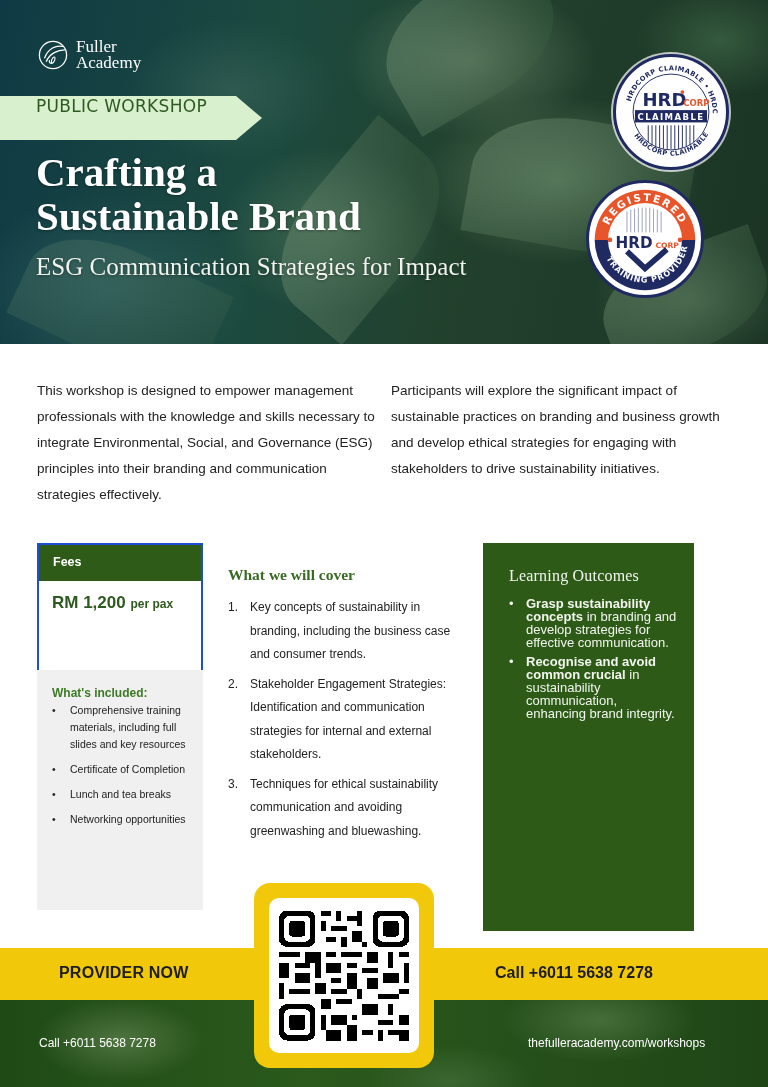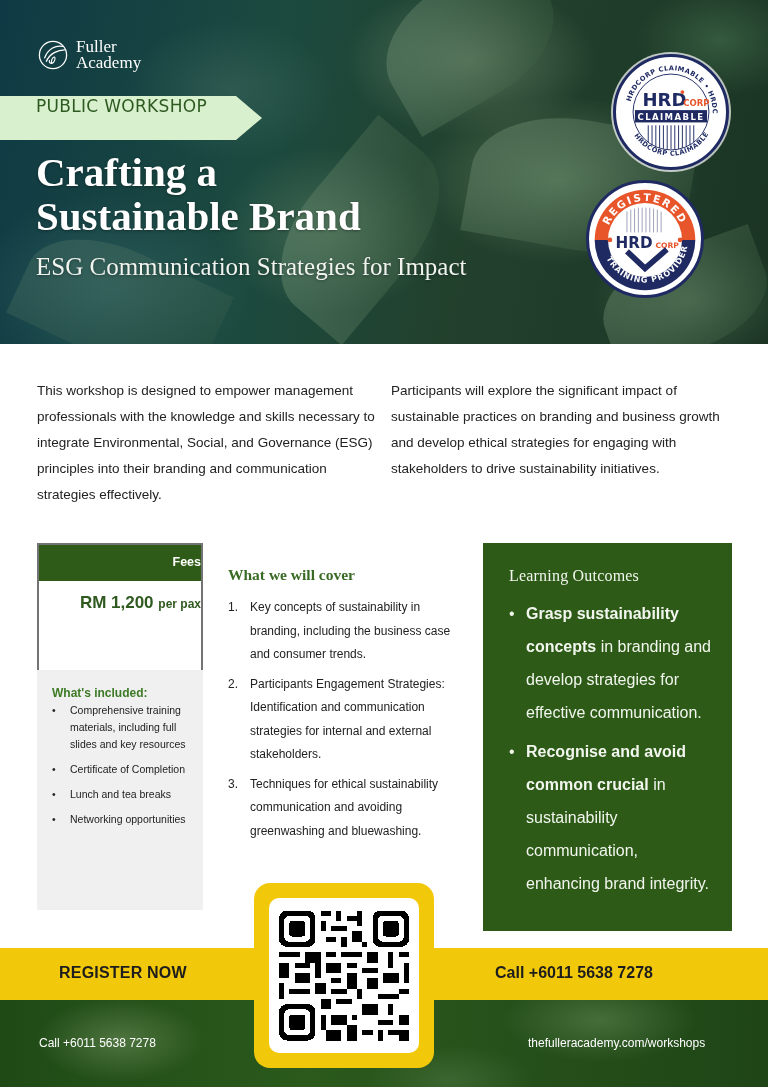--- a/index.html
+++ b/index.html
@@ -41,44 +41,44 @@
   .badge { position: absolute; border-radius: 50%; }
   .badge-claimable { left: 613px; top: 54px; width: 116px; height: 116px; background: #ffffff; border: 3px solid #1f2a63; box-shadow: 0 0 0 2px rgba(255,255,255,0.7); }
   .badge-registered { left: 586px; top: 180px; width: 118px; height: 118px; background: #ffffff; border: 3px solid #1f2a63; }
 
   
   .intro { position: absolute; top: 378px; font-size: 13.5px; line-height: 26px; color: #222; }
   .intro.left { left: 37px; width: 340px; }
   .intro.right { left: 391px; width: 350px; }
 
   
-  .fees { position: absolute; left: 37px; top: 543px; width: 166px; height: 142px; border: 2px solid #737373; background: #fff; text-align: right; }
+  .fees { position: absolute; left: 37px; top: 543px; width: 166px; height: 142px; border: 2px solid #1d4ed8; background: #fff; }
   .fees-head { background: #2e5c18; height: 36px; color: #ffffff; font-weight: bold; font-size: 12.5px; padding: 10px 0 0 14px; }
   .fees-price { color: #2f5a1f; font-weight: bold; font-size: 17px; padding: 12px 0 0 13px; }
   .fees-price small { font-size: 12px; }
   .fees-note { color: #333; font-style: italic; font-size: 9px; line-height: 11px; padding: 2px 8px 0 13px; letter-spacing: -0.2px; }
 
   .included { position: absolute; left: 37px; top: 670px; width: 166px; height: 240px; background: #f0f0f0; padding: 16px 10px 0 15px; }
   .included h3 { color: #3d7a25; font-size: 12px; font-weight: bold; margin-bottom: 2px; }
   .included ul { list-style: none; }
   .included li { position: relative; padding-left: 18px; font-size: 10.5px; line-height: 17px; color: #222; margin-bottom: 8px; }
   .included li::before { content: "•"; position: absolute; left: 0; top: 0; color: #222; }
 
   
   .cover { position: absolute; left: 228px; top: 566px; width: 240px; }
   .cover h2 { font-family: "Liberation Serif", "DejaVu Serif", serif; color: #3a6b25; font-size: 15.5px; font-weight: bold; margin-bottom: 12px; }
   .cover ol { list-style: none; }
   .cover li { position: relative; padding-left: 22px; font-size: 12px; line-height: 23.5px; color: #222; margin-bottom: 6px; }
   .cover li .num { position: absolute; left: 0; top: 0; }
 
   
-  .outcomes { position: absolute; left: 483px; top: 543px; width: 249px; height: 388px; background: #2d5b17; padding: 24px 16px 0 26px; color: #f2f6ee; }
+  .outcomes { position: absolute; left: 483px; top: 543px; width: 211px; height: 388px; background: #2d5b17; padding: 24px 16px 0 26px; color: #f2f6ee; }
   .outcomes h2 { font-family: "Liberation Serif", "DejaVu Serif", serif; font-size: 16px; font-weight: normal; margin-bottom: 12px; letter-spacing: 0.2px; }
   .outcomes ul { list-style: none; }
-  .outcomes li { position: relative; padding-left: 17px; font-size: 16px; line-height: 33px; margin-bottom: 6px; }
+  .outcomes li { position: relative; padding-left: 17px; font-size: 13px; line-height: 13px; margin-bottom: 6px; }
   .outcomes li::before { content: "•"; position: absolute; left: 0; top: 0; }
   .outcomes b { font-weight: bold; }
 
   
   .footer-bg {
     position: absolute; left: 0; top: 1000px; width: 768px; height: 87px;
     background:
       radial-gradient(ellipse 120px 60px at 120px 40px, rgba(130,160,110,0.45), transparent 70%),
       radial-gradient(ellipse 140px 60px at 600px 20px, rgba(110,150,100,0.45), transparent 70%),
       radial-gradient(ellipse 120px 50px at 450px 80px, rgba(90,130,80,0.4), transparent 70%),
@@ -216,36 +216,36 @@
     <li>Certificate of Completion</li>
     <li>Lunch and tea breaks</li>
     <li>Networking opportunities</li>
   </ul>
 </div>
 
 <div class="cover">
   <h2>What we will cover</h2>
   <ol>
     <li><span class="num">1.</span><span>Key concepts of sustainability in branding, including the business case and consumer trends.</span></li>
-    <li><span class="num">2.</span><span>Participants Engagement Strategies: Identification and communication strategies for internal and external stakeholders.</span></li>
+    <li><span class="num">2.</span><span>Stakeholder Engagement Strategies: Identification and communication strategies for internal and external stakeholders.</span></li>
     <li><span class="num">3.</span><span>Techniques for ethical sustainability communication and avoiding greenwashing and bluewashing.</span></li>
   </ol>
 </div>
 
 <div class="outcomes">
   <h2>Learning Outcomes</h2>
   <ul>
     <li><b>Grasp sustainability concepts</b><span> in branding and develop strategies for effective communication.</span></li>
     <li><b>Recognise and avoid common crucial</b><span> in sustainability communication, enhancing brand integrity.</span></li>
   </ul>
 </div>
 
 <div class="footer-bg"></div>
 <div class="band"></div>
-<div class="register">REGISTER NOW</div>
+<div class="register">PROVIDER NOW</div>
 <div class="call-band">Call +6011 5638 7278</div>
 <div class="call-foot">Call +6011 5638 7278</div>
 <div class="url-foot">thefulleracademy.com/workshops</div>
 
 <div class="qr-frame">
   <div class="qr-inner">
     <svg viewBox="0 0 25 25" shape-rendering="crispEdges">
       <g fill="#000">
 
         <rect x="0" y="0" width="7" height="7" rx="1.5"></rect>

